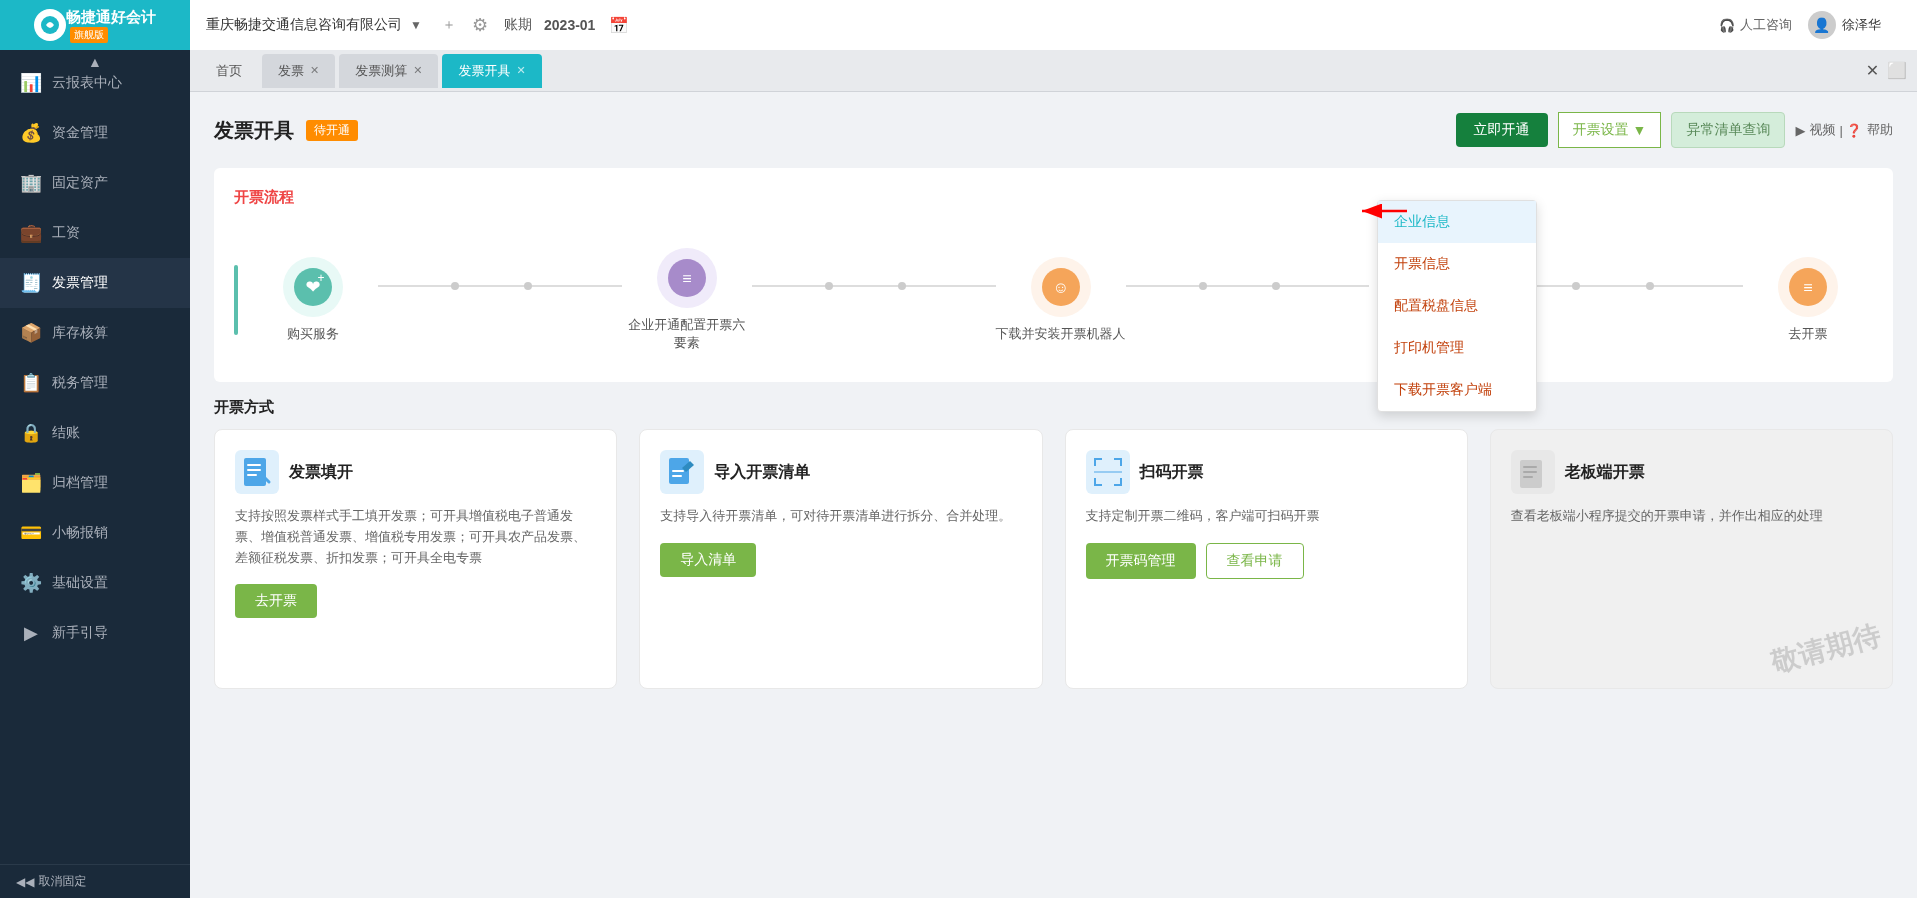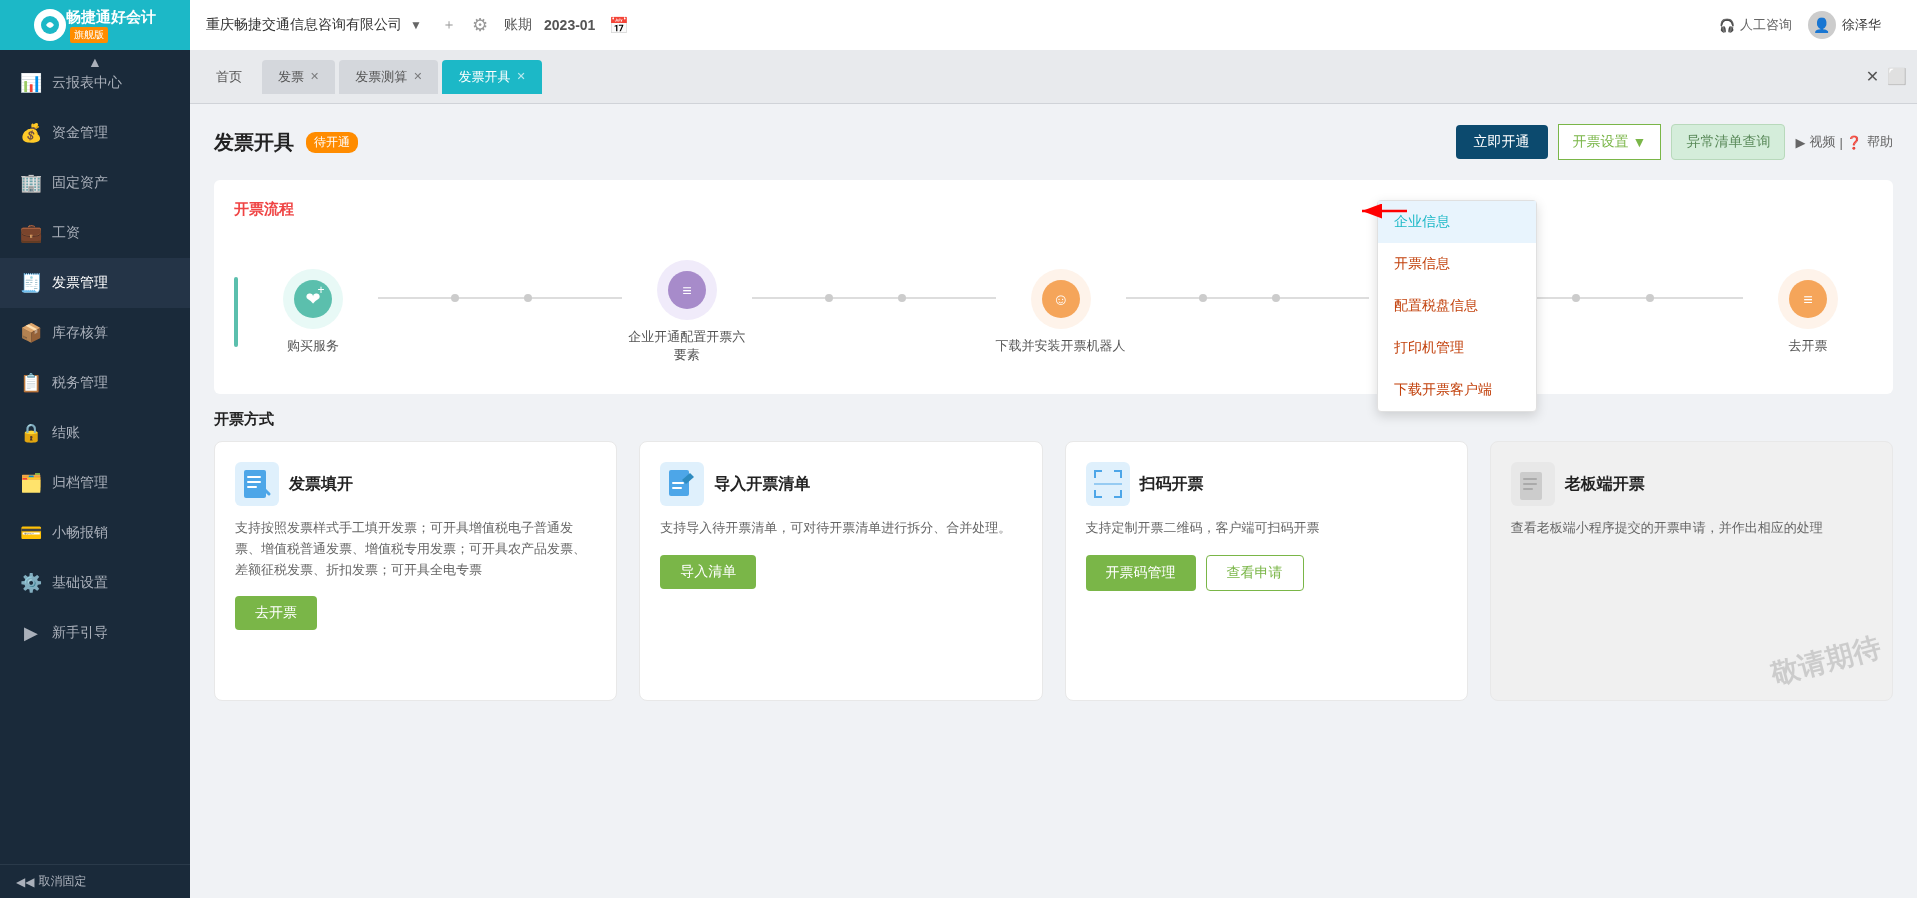--- a/index.html
+++ b/index.html
@@ -107,21 +107,21 @@
       background: #f0f2f5;
       overflow: hidden;
     }
 
     
     .tab-bar {
       background: #e8eaed;
       display: flex;
       align-items: center;
       padding: 0 10px;
-      height: 54px;
+      height: 42px;
       gap: 4px;
       border-bottom: 1px solid #d0d3d8;
     }
     .tab-item {
       padding: 8px 16px;
       cursor: pointer;
       font-size: 13px;
       color: #555;
       border-radius: 4px 4px 0 0;
       display: flex;
@@ -155,25 +155,25 @@
       display: flex;
       align-items: center;
       gap: 12px;
     }
     .page-title { font-size: 20px; font-weight: bold; color: #222; }
     .status-badge {
       background: #ff8c00;
       color: white;
       font-size: 12px;
       padding: 2px 8px;
-      border-radius: 9px;
+      border-radius: 3px;
     }
     .header-actions { display: flex; align-items: center; gap: 10px; }
     .btn-primary {
-      background: #0c4a6e;
+      background: #15803d;
       color: white;
       border: none;
       padding: 8px 18px;
       border-radius: 4px;
       cursor: pointer;
       font-size: 14px;
     }
     .btn-outline-green-active {
       background: white;
       color: #7ab648;

